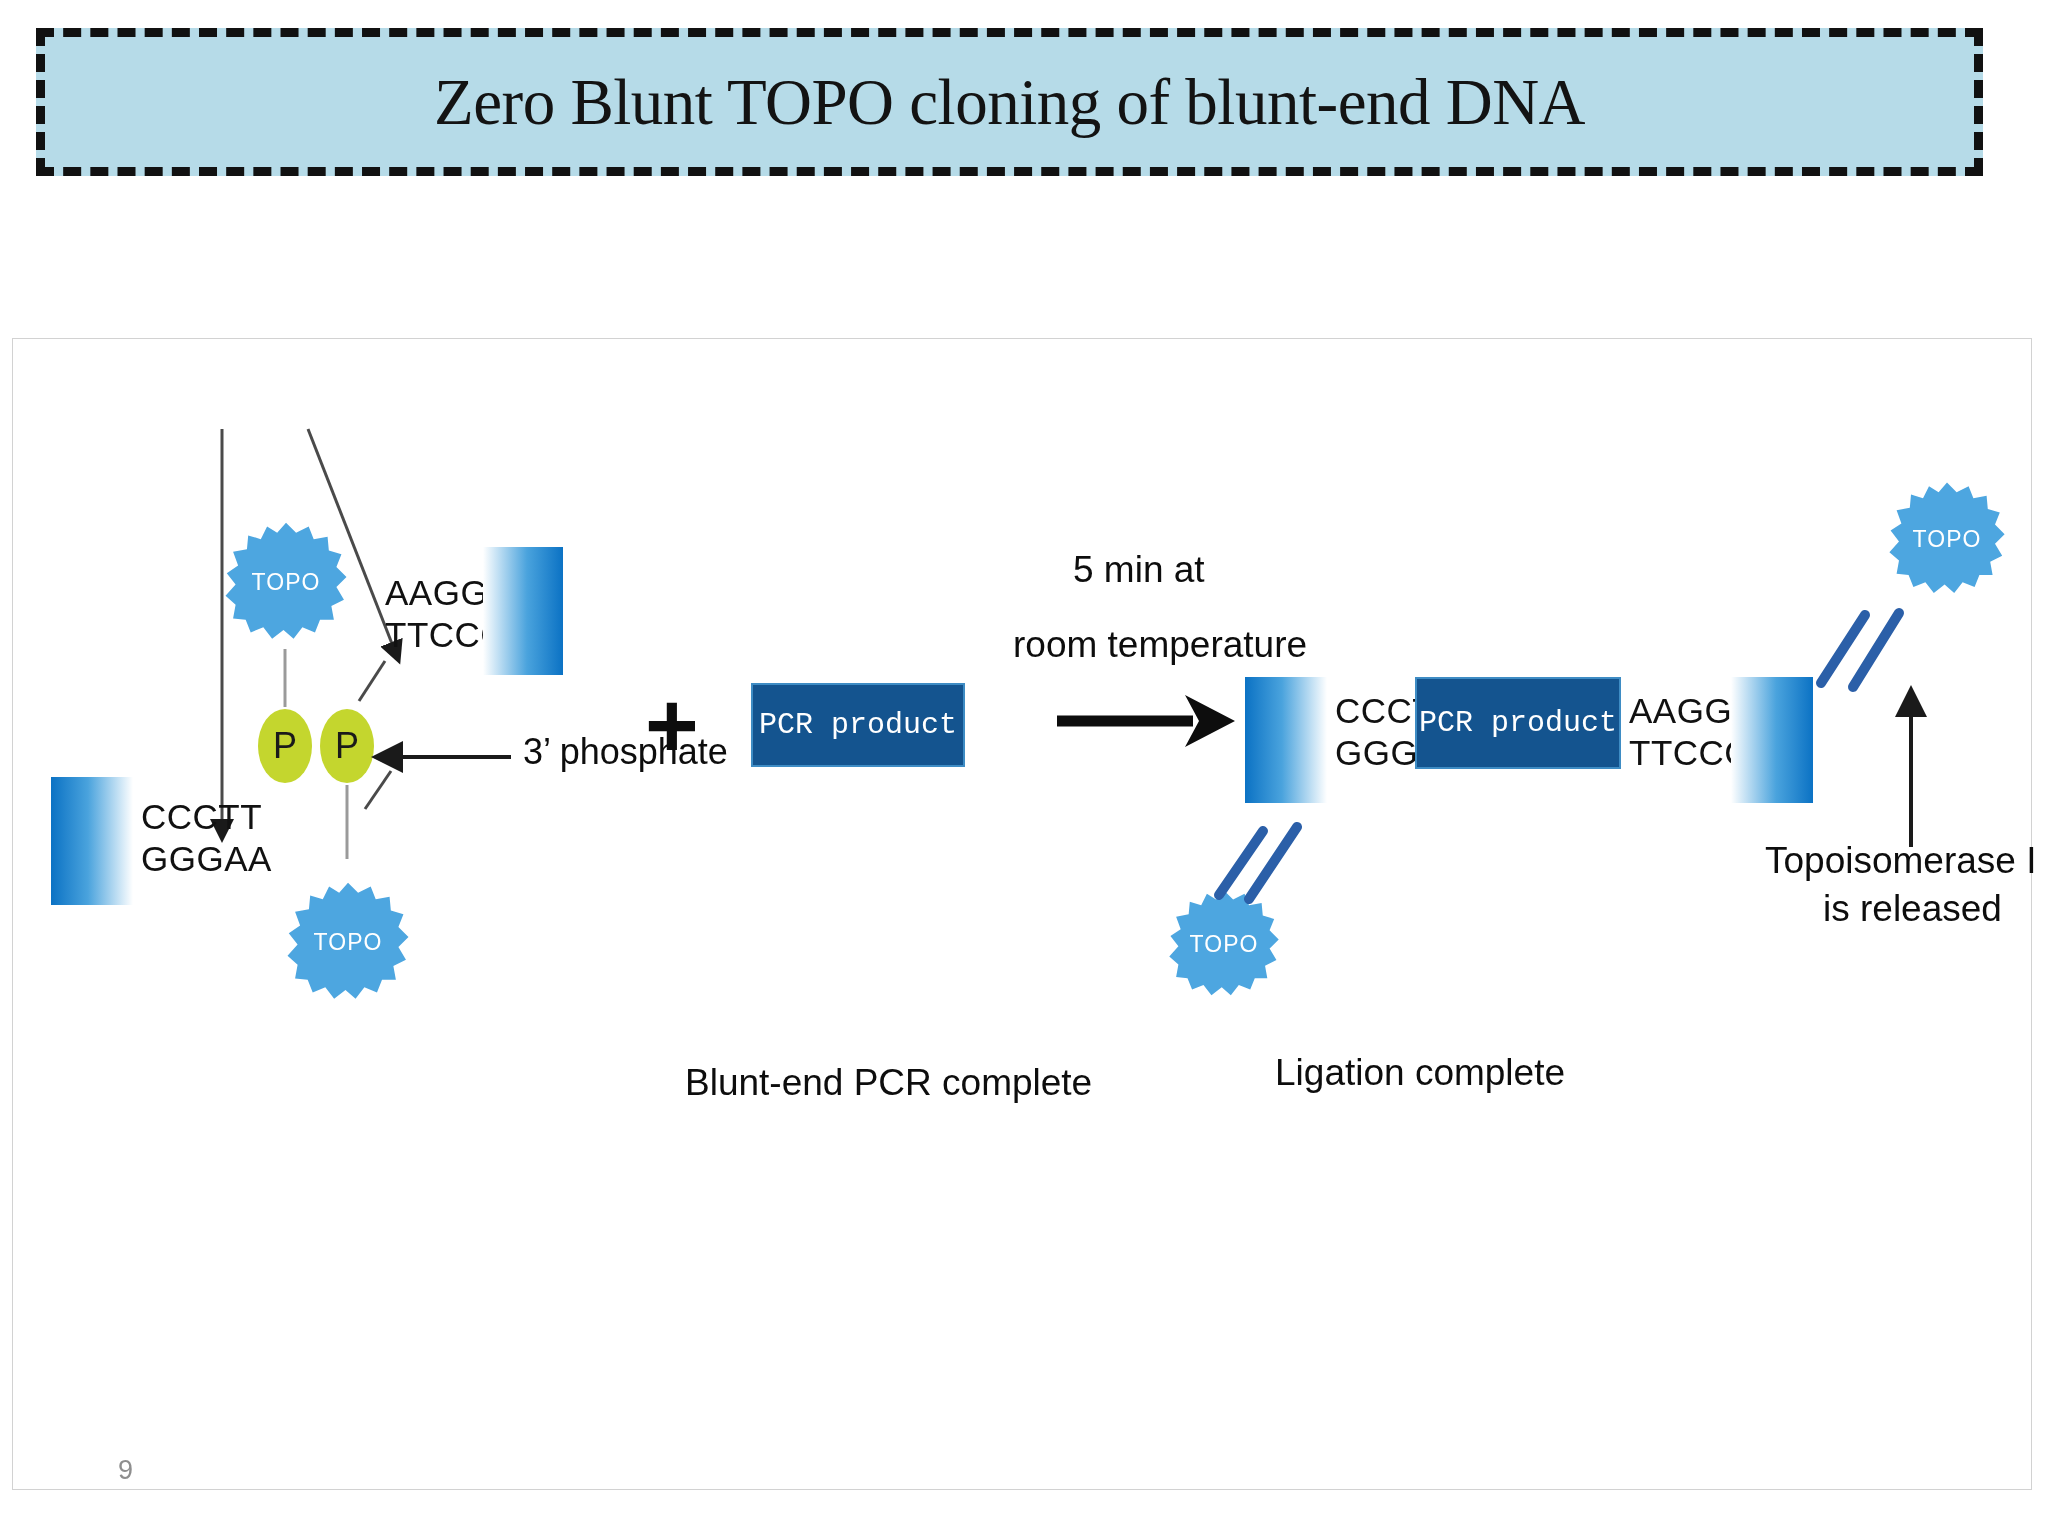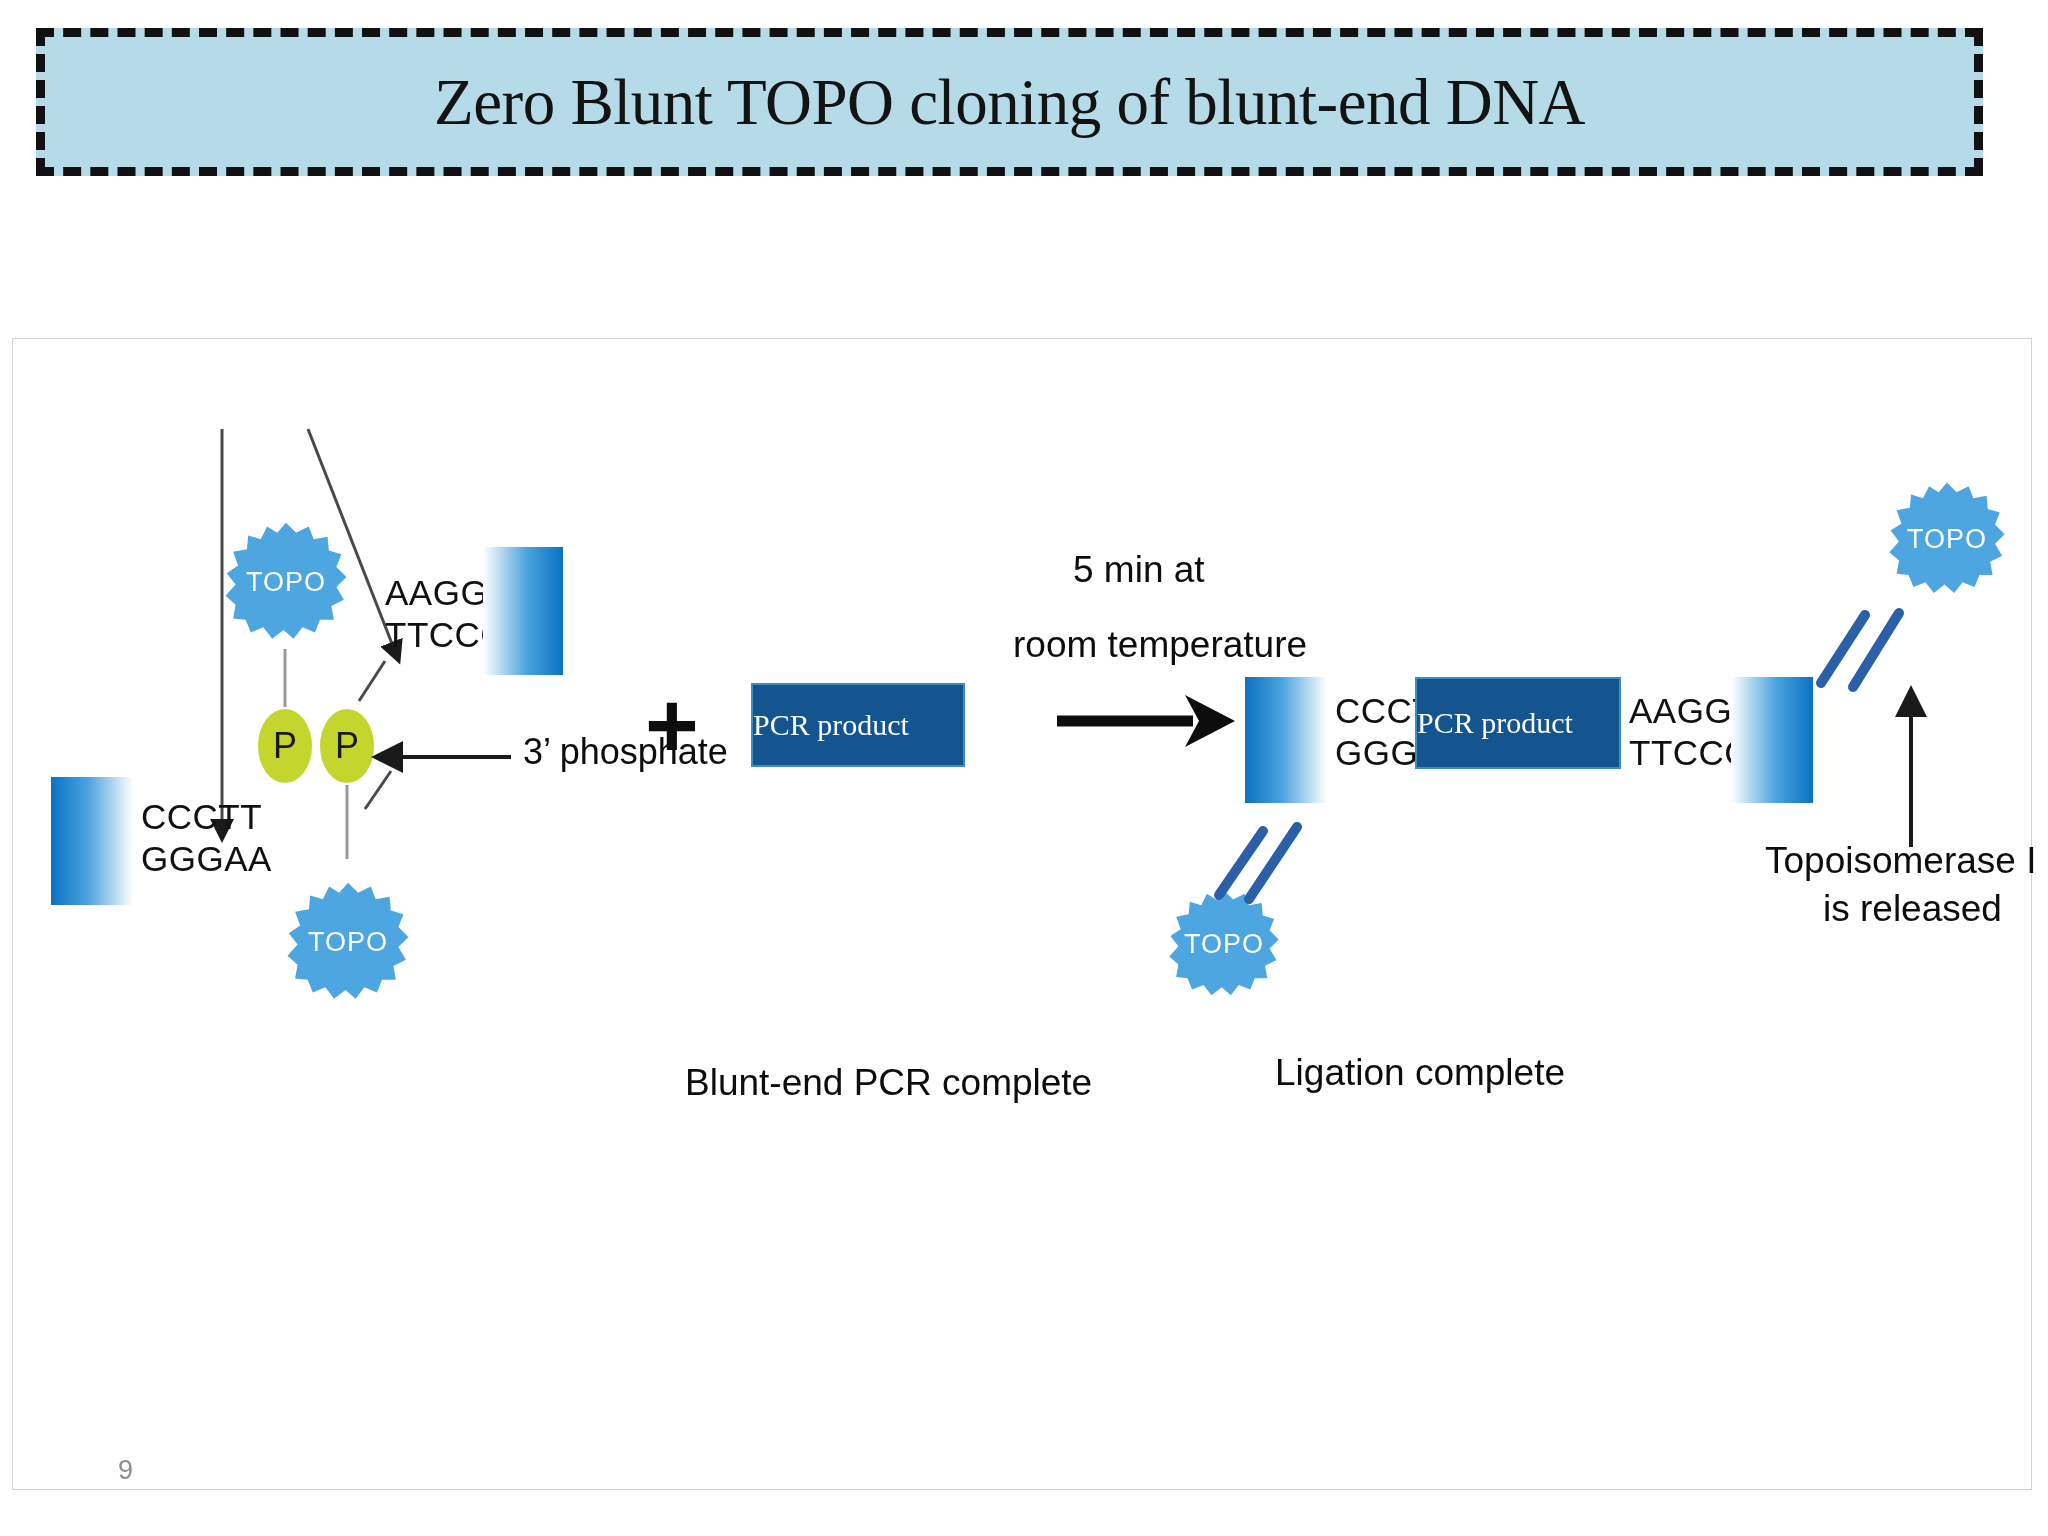--- a/index.html
+++ b/index.html
@@ -52,21 +52,21 @@
     line-height:1.13;
     white-space:pre;
     letter-spacing:0.5px;
   }
   
   .topo{
     position:absolute;
     display:flex;align-items:center;justify-content:center;
     color:#ffffff;
     font-family:"Liberation Sans",sans-serif;
-    font-size:27px;
+    font-size:23px;
     letter-spacing:1px;
   }
   .topo svg{position:absolute;left:0;top:0;width:100%;height:100%;}
   .topo span{position:relative;z-index:2;}
   
   .phos{
     position:absolute;
     width:54px;height:74px;
     background:#c4d62e;
     border-radius:50%;
@@ -77,23 +77,23 @@
   
   .bar{position:absolute;}
   .bar-ltr{background:linear-gradient(to right,#ffffff 0%,#4aa3dd 55%,#0b72c4 100%);}
   .bar-rtl{background:linear-gradient(to right,#0b72c4 0%,#4aa3dd 45%,#ffffff 100%);}
   
   .pcrbox{
     position:absolute;
     background:#14548f;
     border:2px solid #3e8cc4;
     box-sizing:border-box;
-    display:flex;align-items:center;
+    display:flex;align-items:center;justify-content:center;
     color:#ffffff;font-size:30px;
-    font-family:Liberation Serif, serif;
+    font-family:Liberation Mono, monospace;
   }
   #page-number{
     position:absolute;left:118px;top:1455px;
     font-size:27px;color:#8e8e8e;
     font-family:"Liberation Sans",sans-serif;
   }
 </style>
 </head>
 <body>
 

